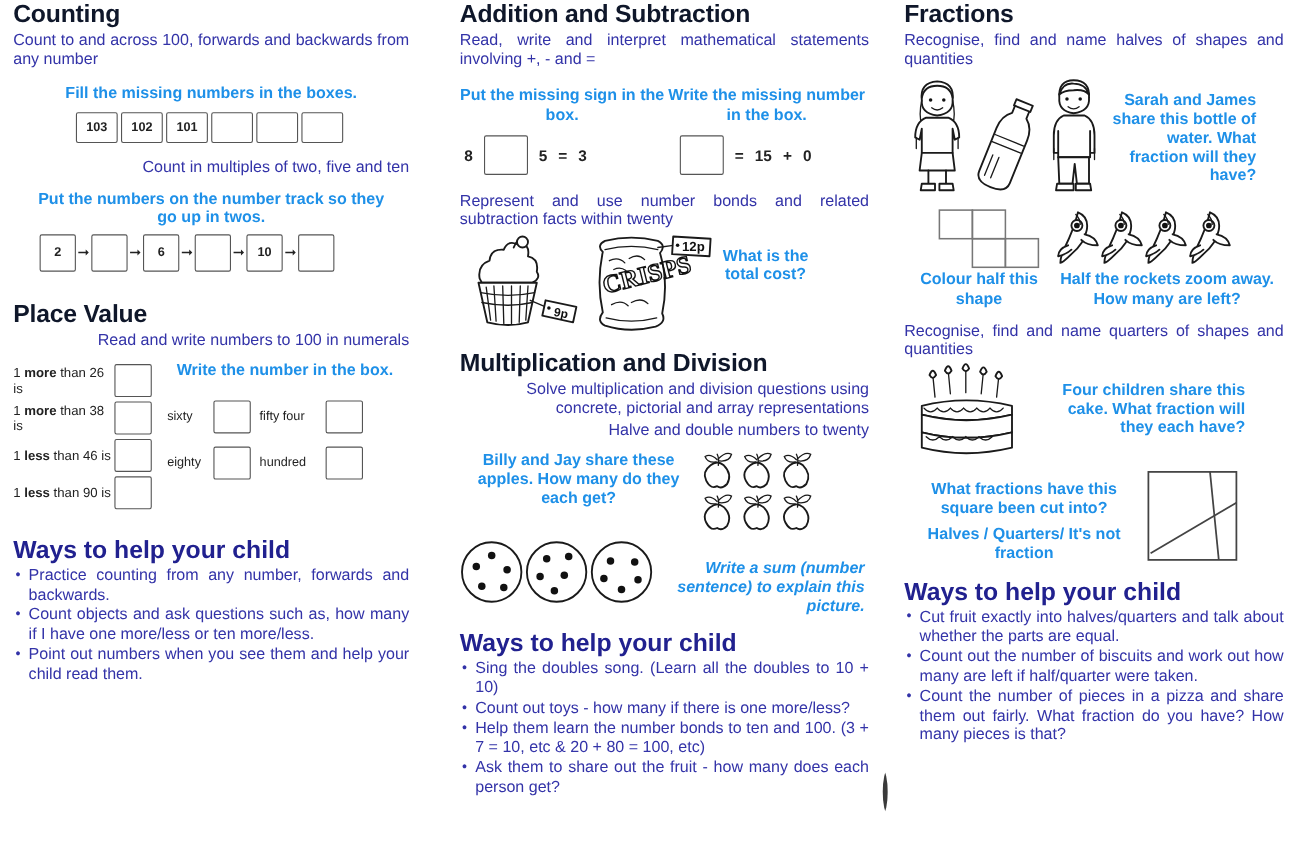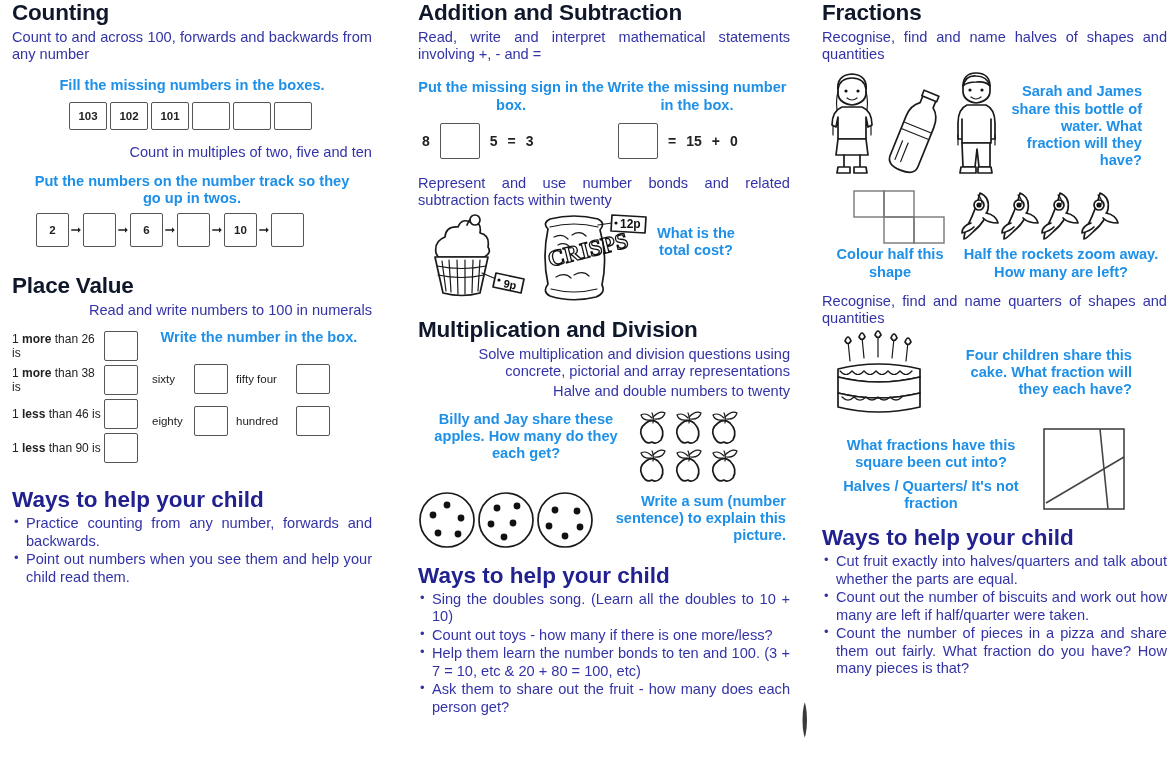--- a/index.html
+++ b/index.html
@@ -155,20 +155,21 @@
           <div class="box pvbox"></div>
           <div class="wordlabel" style="width:60px;padding-left:8px;">hundred</div>
           <div class="box pvbox"></div>
         </div>
       </div>
     </div>
 
     <h2 class="ways" style="margin-top:22px;">Ways to help your child</h2>
     <ul class="ways">
       <li>Practice counting from any number, forwards and backwards.</li>
+      <li>Count objects and ask questions such as, how many if I have one more/less or ten more/less.</li>
       <li>Point out numbers when you see them and help your child read them.</li>
     </ul>
   </div>
 
   <div class="col" id="col2">
 
     <h2 class="sec">Addition and Subtraction</h2>
     <p class="obj">Read, write and interpret mathematical statements involving +, - and =</p>
 
     <div style="height:14px"></div>
@@ -283,21 +284,21 @@
         </g>
         <g transform="translate(118,0)">
           <circle class="lnw" cx="29" cy="31" r="27"></circle>
           <circle class="dot" cx="19" cy="21" r="3.4"></circle>
           <circle class="dot" cx="41" cy="22" r="3.4"></circle>
           <circle class="dot" cx="13" cy="37" r="3.4"></circle>
           <circle class="dot" cx="44" cy="38" r="3.4"></circle>
           <circle class="dot" cx="29" cy="47" r="3.4"></circle>
         </g>
       </svg>
-      <div class="prompt r" style="width:186px;margin-left:4px;margin-top:4px;">Write a sum (number sentence) to explain this picture.</div>
+      <div class="prompt r" style="width:186px;margin-left:4px;margin-top:20px;font-style:italic;">Write a sum (number sentence) to explain this picture.</div>
     </div>
 
     <h2 class="ways" style="margin-top:12px;">Ways to help your child</h2>
     <ul class="ways">
       <li>Sing the doubles song. (Learn all the doubles to 10 + 10)</li>
       <li>Count out toys - how many if there is one more/less?</li>
       <li>Help them learn the number bonds to ten and 100. (3 + 7 = 10, etc &amp; 20 + 80 = 100, etc)</li>
       <li>Ask them to share out the fruit - how many does each person get?</li>
     </ul>
   </div>

